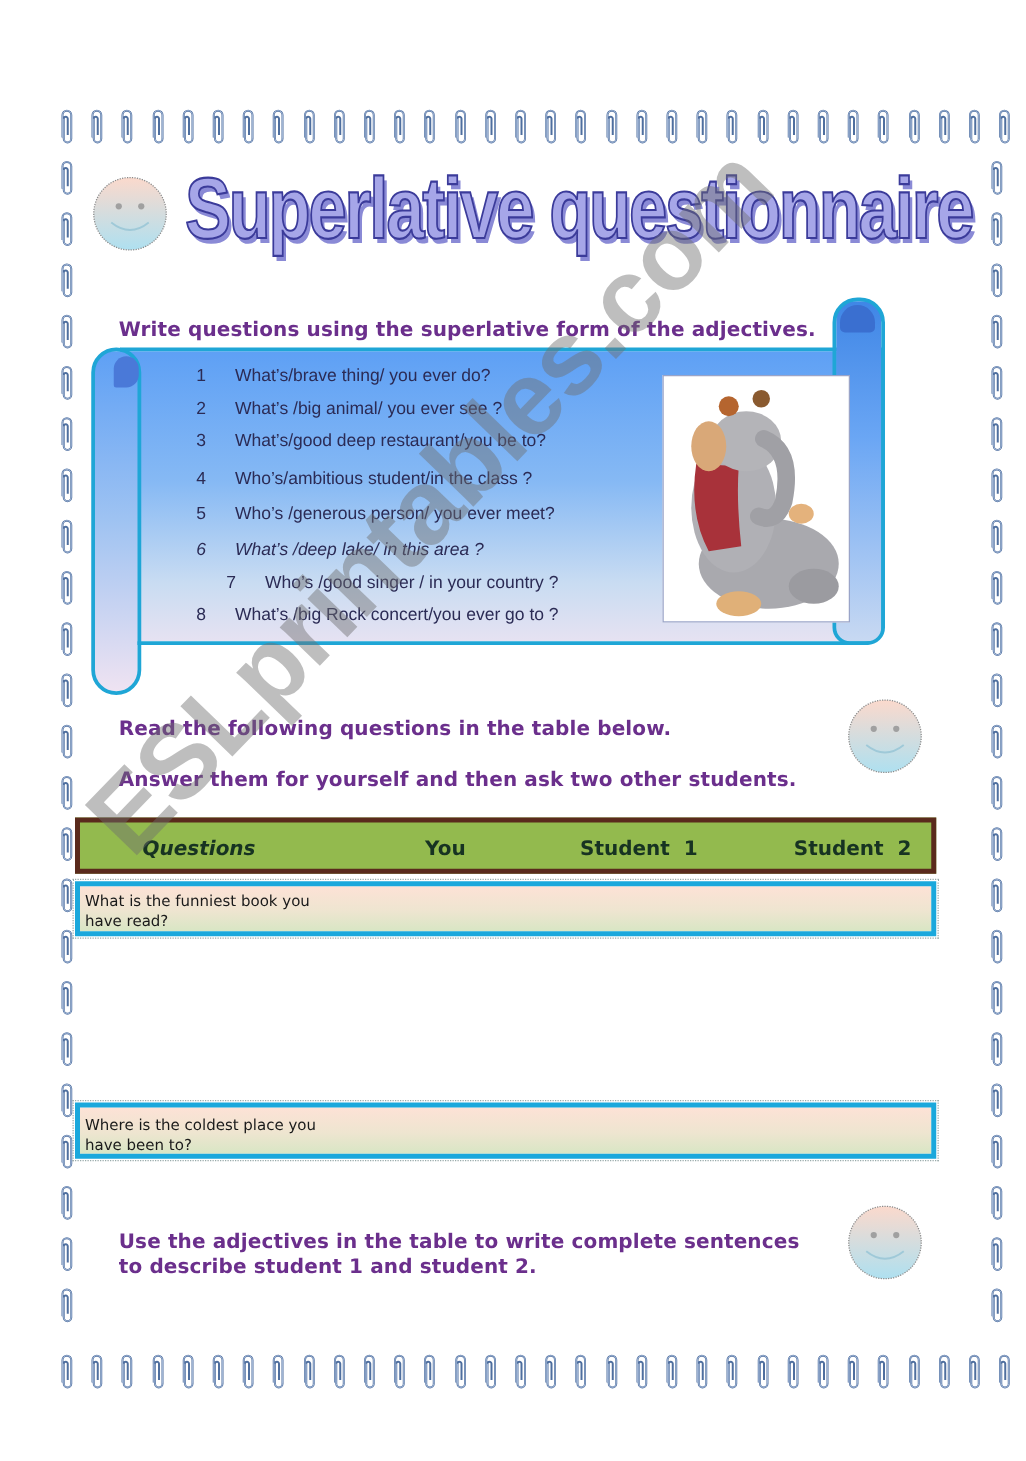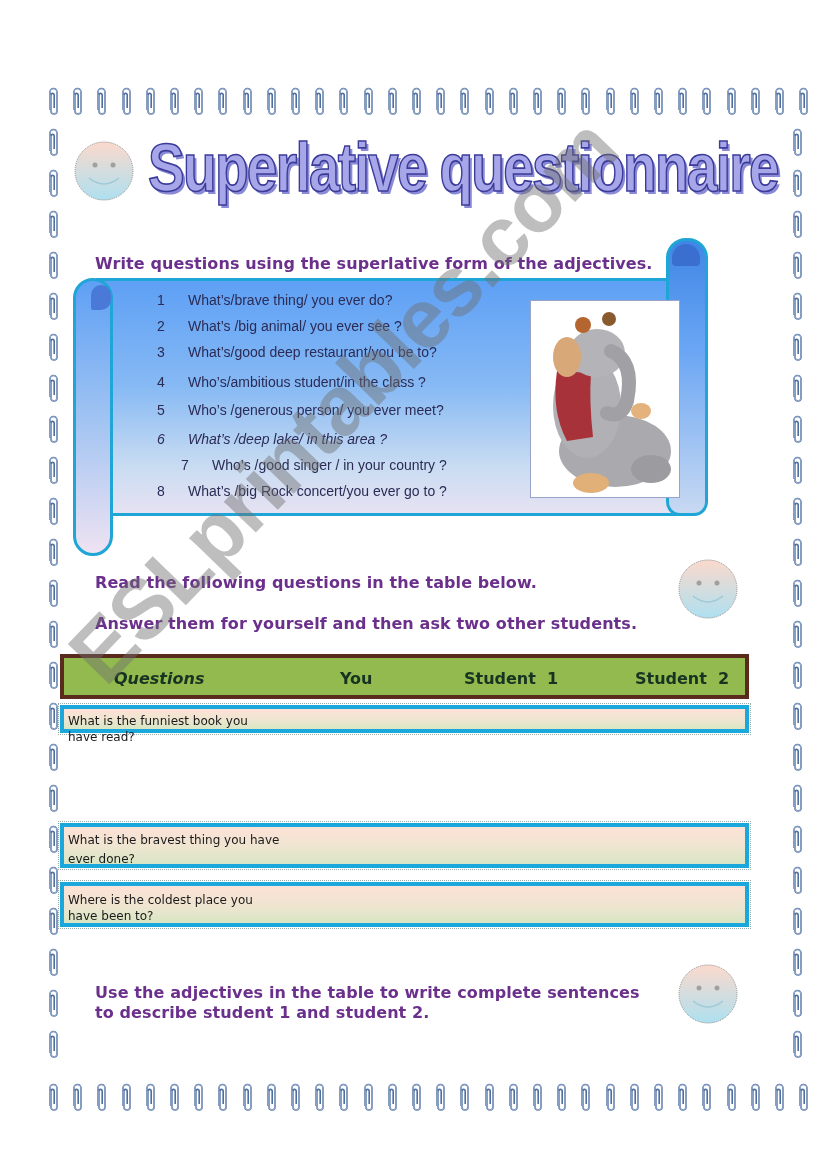--- a/index.html
+++ b/index.html
@@ -62,21 +62,21 @@
   }
 
   
   .thead {
     position:absolute; left:60px; top:654px; width:689px; height:45px;
     background:#93ba4e; border:4px solid #5a2a1c; box-sizing:border-box;
     font-family:"DejaVu Sans", sans-serif; font-weight:bold; font-size:16px; color:#173322;
   }
   .th { position:absolute; top:11px; white-space:pre; }
   .trow {
-    position:absolute; left:60px; width:689px; height:28px;
+    position:absolute; left:60px; width:689px; height:44px;
     background:linear-gradient(180deg,#fde2d6 0%,#eee5d0 55%,#d8e6c4 100%);
     border:4px solid #1aa8dc; box-sizing:border-box;
     outline:1px dotted #9aa; outline-offset:1px;
   }
   .trow-text {
     position:absolute; left:4px; top:4px; font-family:"DejaVu Sans", sans-serif; font-size:12px;
     color:#1a1a1a; line-height:16px; white-space:pre-line; width:230px;
   }
 
   
@@ -827,24 +827,20 @@
     <span class="th" style="left:50px;font-style:italic;">Questions</span>
     <span class="th" style="left:276px;">You</span>
     <span class="th" style="left:400px;">Student  1</span>
     <span class="th" style="left:571px;">Student  2</span>
   </div>
 
   <div class="trow" style="top:705px;">
     <div class="trow-text">What is the funniest book you
 have read?</div>
   </div>
-  <div class="trow" style="top:823px;height:45px;">
-    <div class="trow-text" style="line-height:19px;">What is the bravest thing you have
-ever done?</div>
-  </div>
   <div class="trow" style="top:882px;height:45px;">
     <div class="trow-text" style="top:6px;">Where is the coldest place you
 have been to?</div>
   </div>
 
   <div class="instr" style="left:95px;top:983px;">Use the adjectives in the table to write complete sentences</div>
   <div class="instr" style="left:95px;top:1003px;">to describe student  1 and student 2.</div>
   <div class="smiley" style="left:677px;top:963px;">
     <svg viewBox="0 0 62 62">
         <defs>

